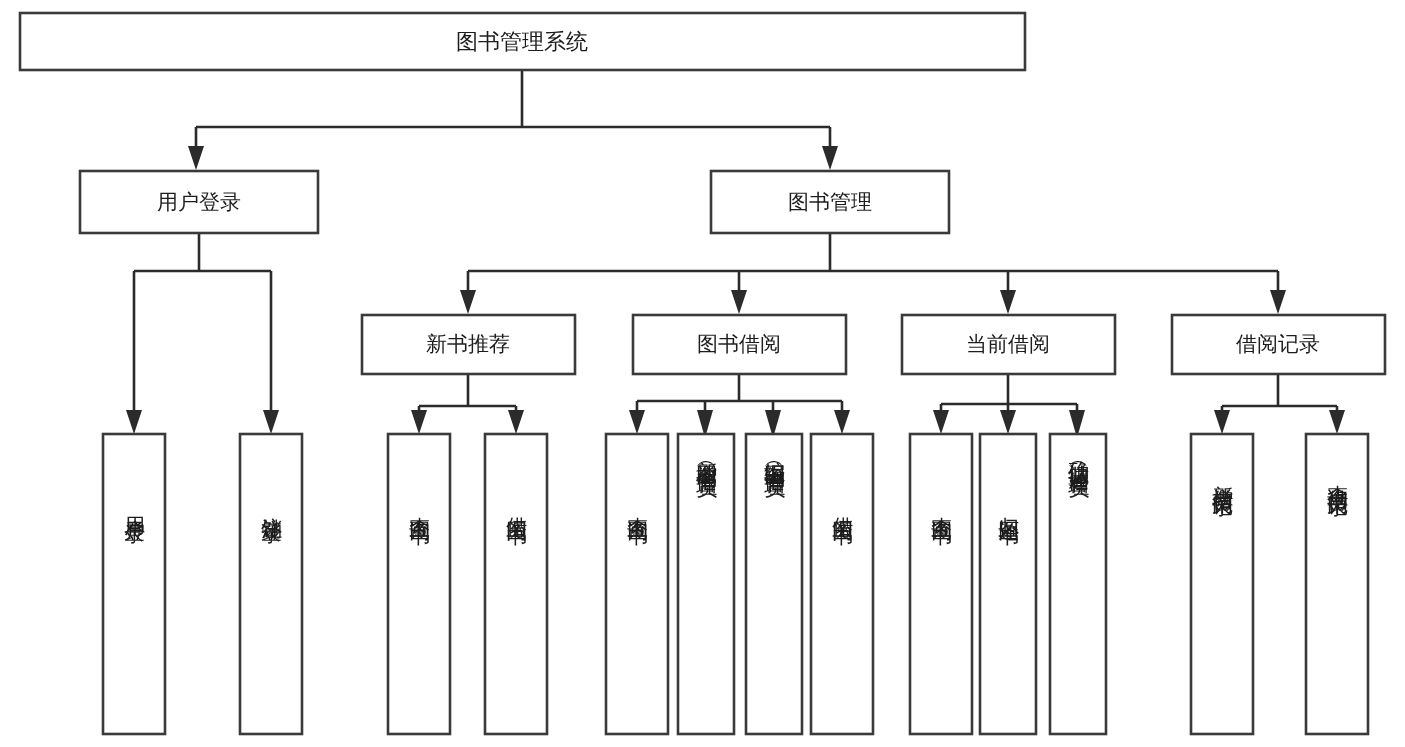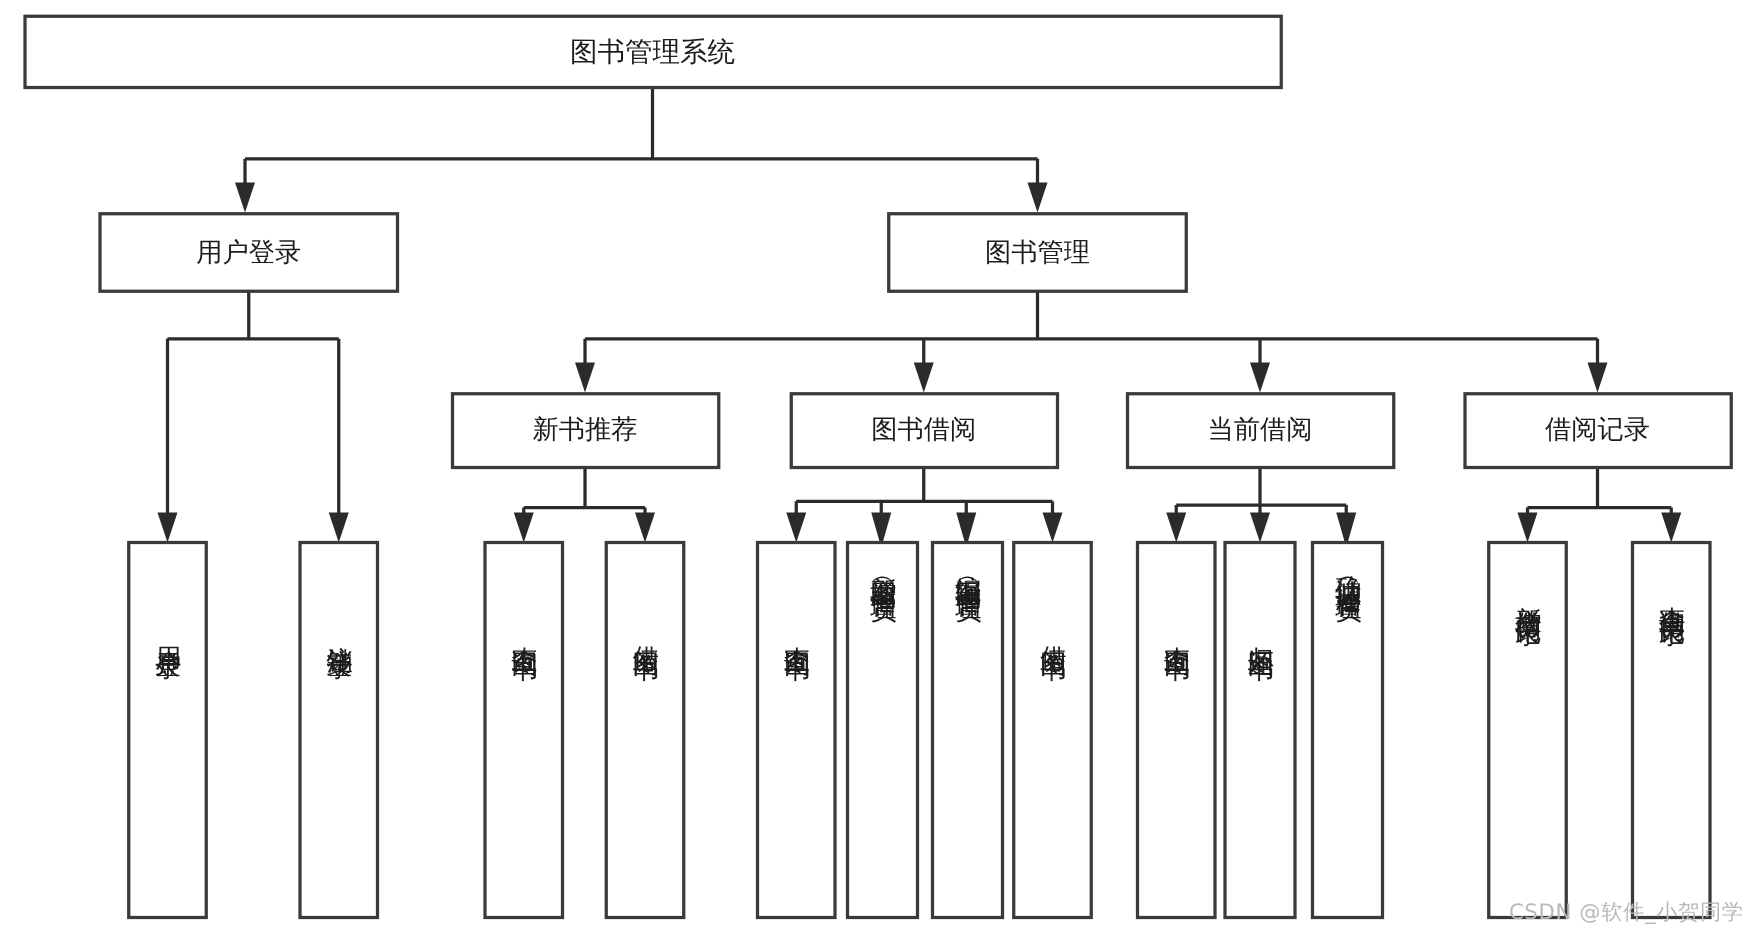--- a/index.html
+++ b/index.html
@@ -235,14 +235,13 @@
   <div class="leaf-label-holder" style="left:1050px; top:444px; width:56px; height:290px;">
     <span class="leaf-label">确认归还（管理员）</span>
   </div>
   <div class="leaf-label-holder" style="left:1191px; top:468px; width:62px; height:266px;">
     <span class="leaf-label">新增借阅记录</span>
   </div>
   <div class="leaf-label-holder" style="left:1306px; top:468px; width:62px; height:266px;">
     <span class="leaf-label">查询借阅记录</span>
   </div>
 
-  <div class="watermark">CSDN @软件_小贺同学</div>
 </div>
 
 </body></html>

